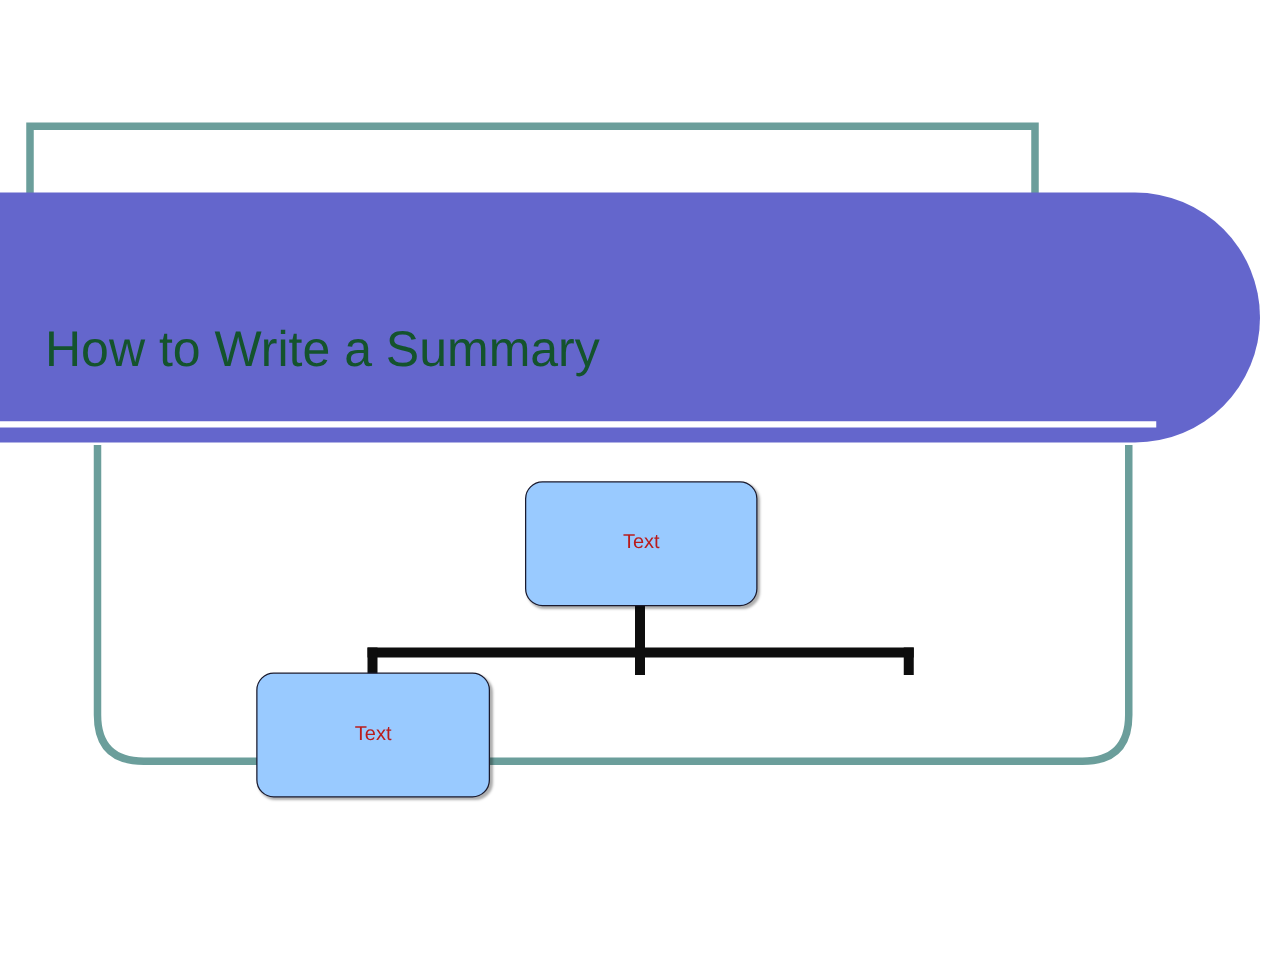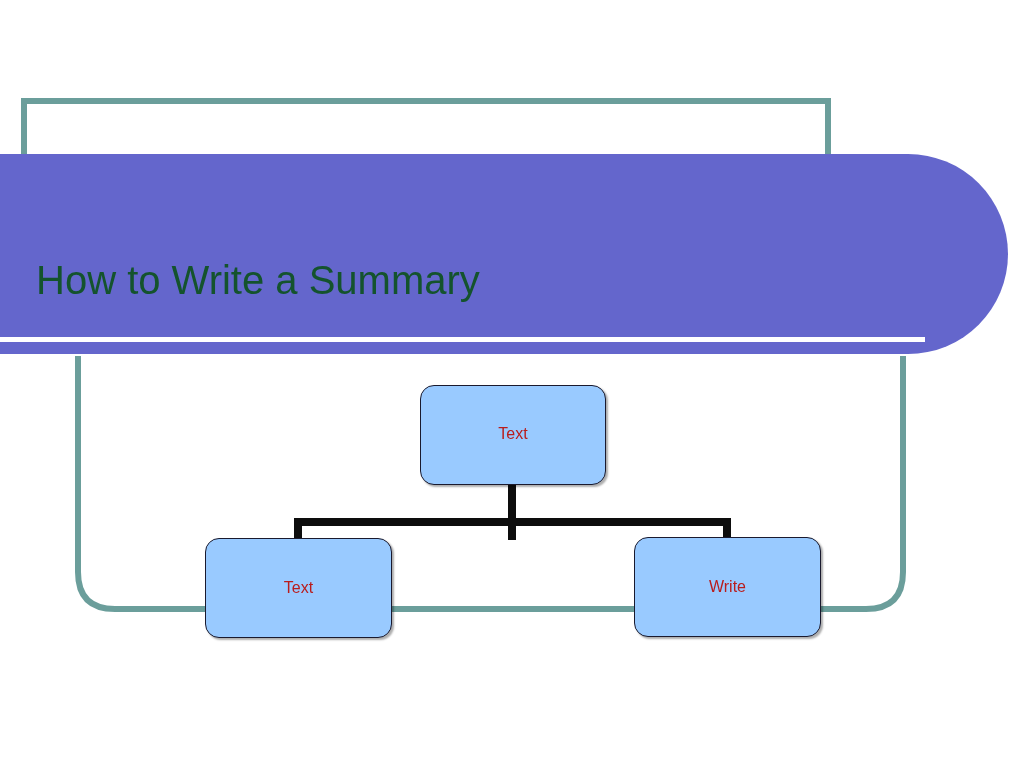--- a/index.html
+++ b/index.html
@@ -130,19 +130,16 @@
 
     <div class="node node-text">
       <span class="node-label">Text</span>
     </div>
 
     <div class="node node-read">
       <span class="node-label">Text</span>
     </div>
 
 
-    <div class="node node-write">
-      <span class="node-label">Write</span>
-    </div>
 
   </div>
 
 </div>
 
 </body></html>

